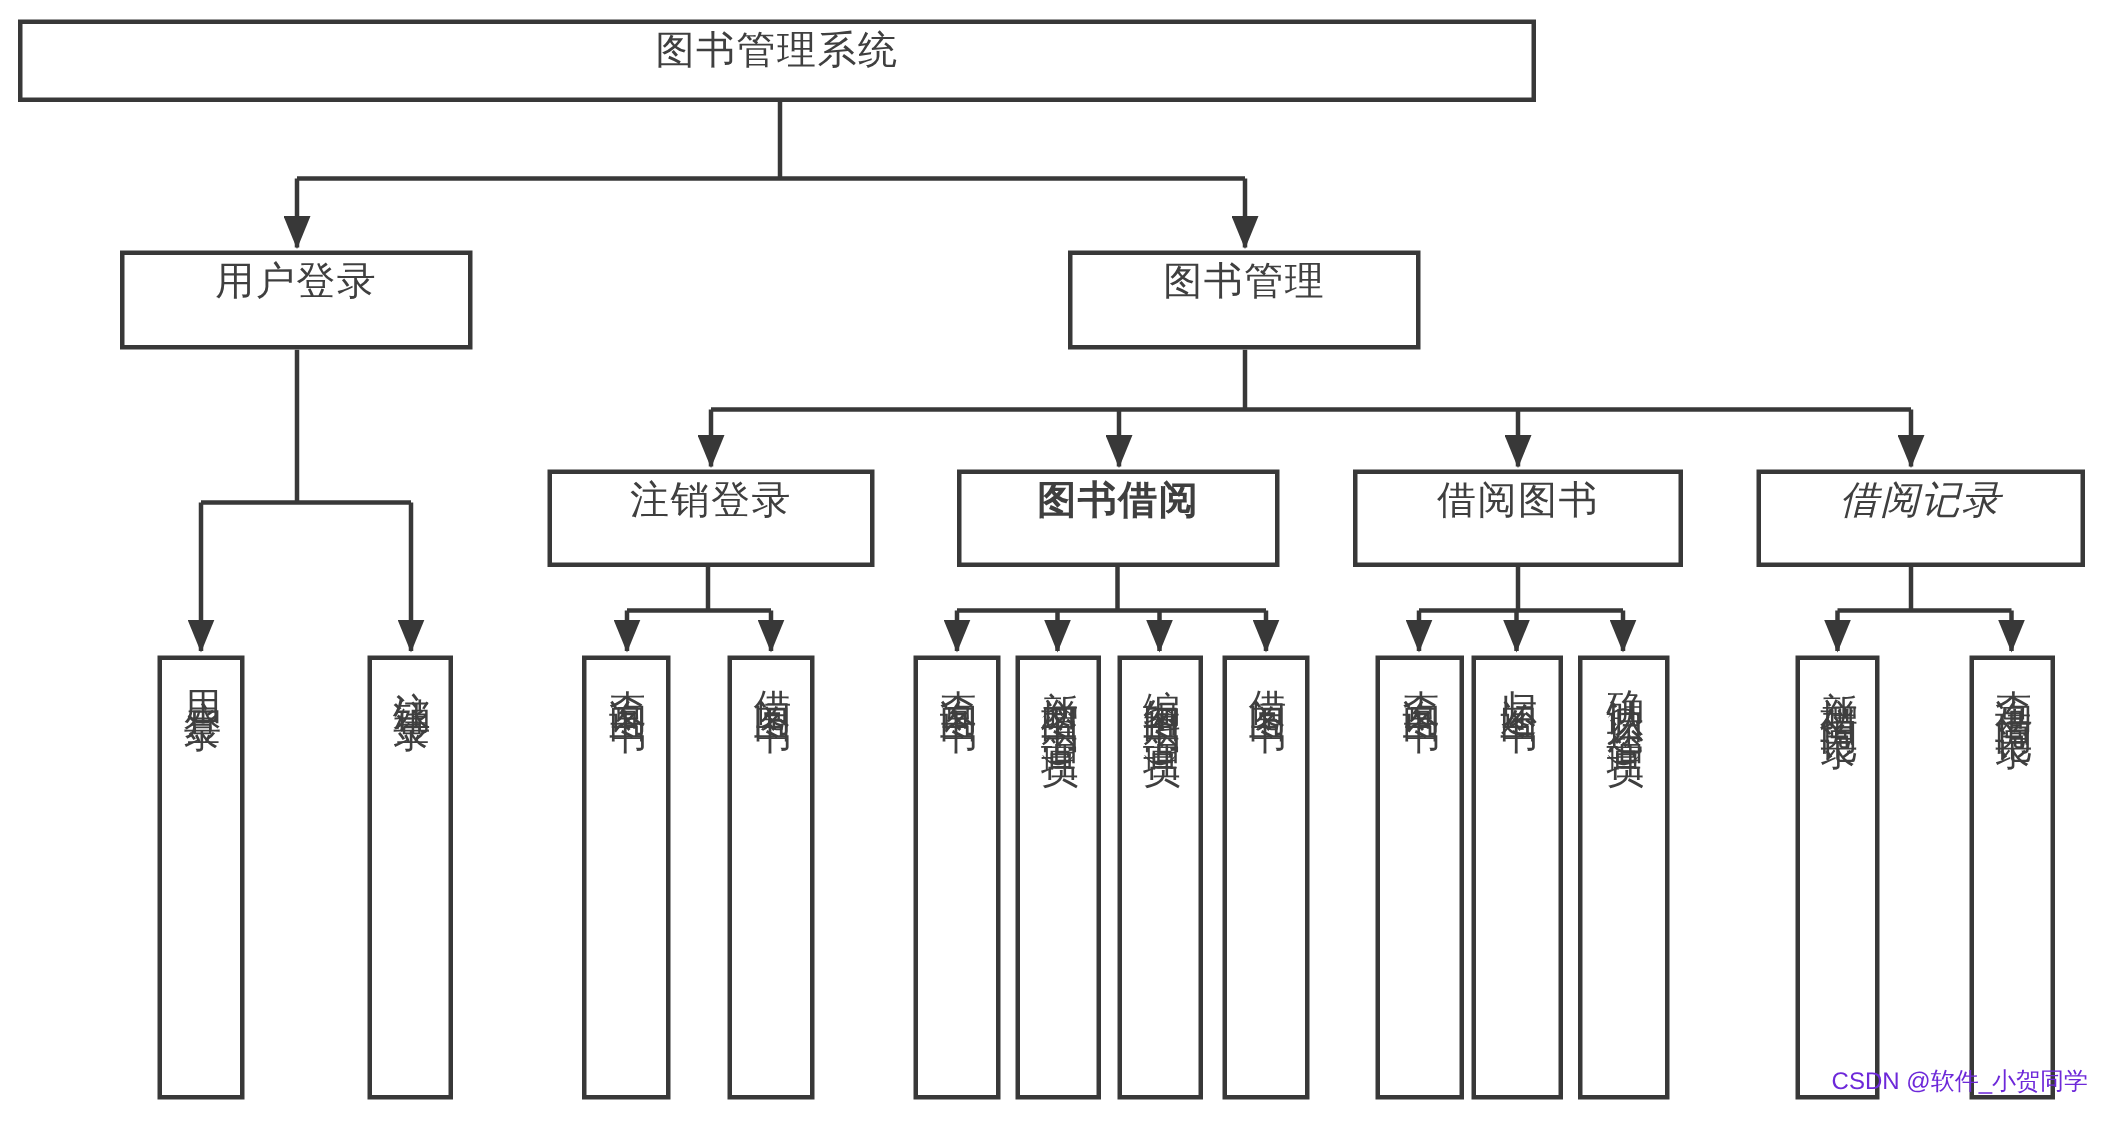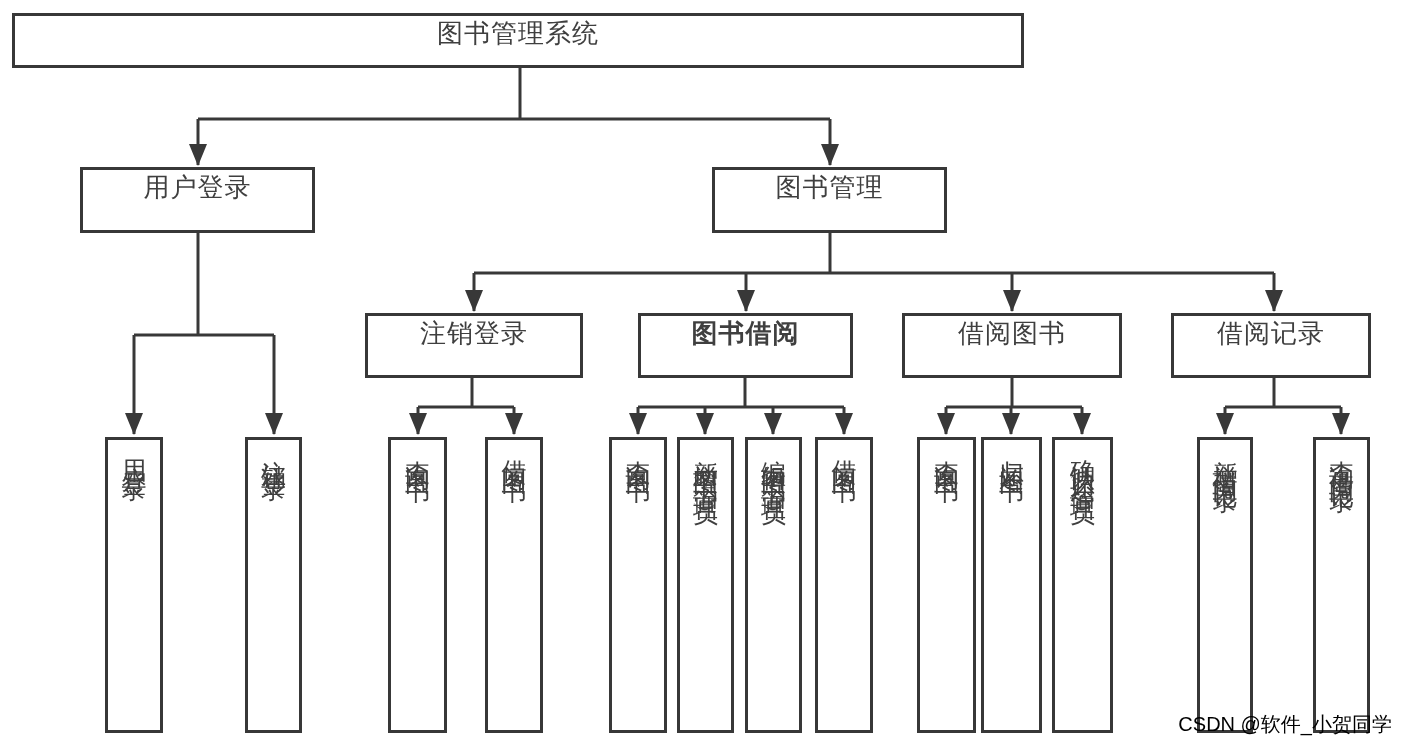--- a/index.html
+++ b/index.html
@@ -36,42 +36,42 @@
   }
   
   .n-root           { left: 12px;   top: 13px;  width: 1012px; height: 55px; }
   
   .n-user-login     { left: 80px;   top: 167px; width: 235px;  height: 66px; }
   .n-book-mgmt      { left: 712px;  top: 167px; width: 235px;  height: 66px; }
   
   .n-new-book       { left: 365px;  top: 313px; width: 218px;  height: 65px; }
   .n-book-borrow    { left: 638px;  top: 313px; width: 215px;  height: 65px; font-weight: bold; }
   .n-current-borrow { left: 902px;  top: 313px; width: 220px;  height: 65px; }
-  .n-borrow-records { left: 1171px; top: 313px; width: 200px;  height: 65px; }
+  .n-borrow-records { left: 1171px; top: 313px; width: 219px;  height: 65px; font-style: italic; }
   
   .vbox             { top: 437px; height: 296px; }
   .n-a1 { left: 105px;  width: 58px; }
   .n-a2 { left: 245px;  width: 57px; }
   .n-b1 { left: 388px;  width: 59px; }
   .n-b2 { left: 485px;  width: 58px; }
   .n-c1 { left: 609px;  width: 58px; }
   .n-c2 { left: 677px;  width: 57px; }
   .n-c3 { left: 745px;  width: 57px; }
   .n-c4 { left: 815px;  width: 58px; }
   .n-d1 { left: 917px;  width: 59px; }
   .n-d2 { left: 981px;  width: 61px; }
   .n-d3 { left: 1052px; width: 61px; }
   .n-e1 { left: 1197px; width: 56px; }
   .n-e2 { left: 1313px; width: 57px; }
   #watermark {
     position: absolute;
     right: 13px;
     top: 711px;
-    font-size: 20px;
-    color: #000000;
+    font-size: 16px;
+    color: #6d28d9;
     white-space: nowrap;
   }
 </style>
 </head>
 <body>
 
 <div id="canvas">
 
   <svg id="connectors" viewBox="0 0 1405 747" xmlns="http://www.w3.org/2000/svg">
     <defs>

